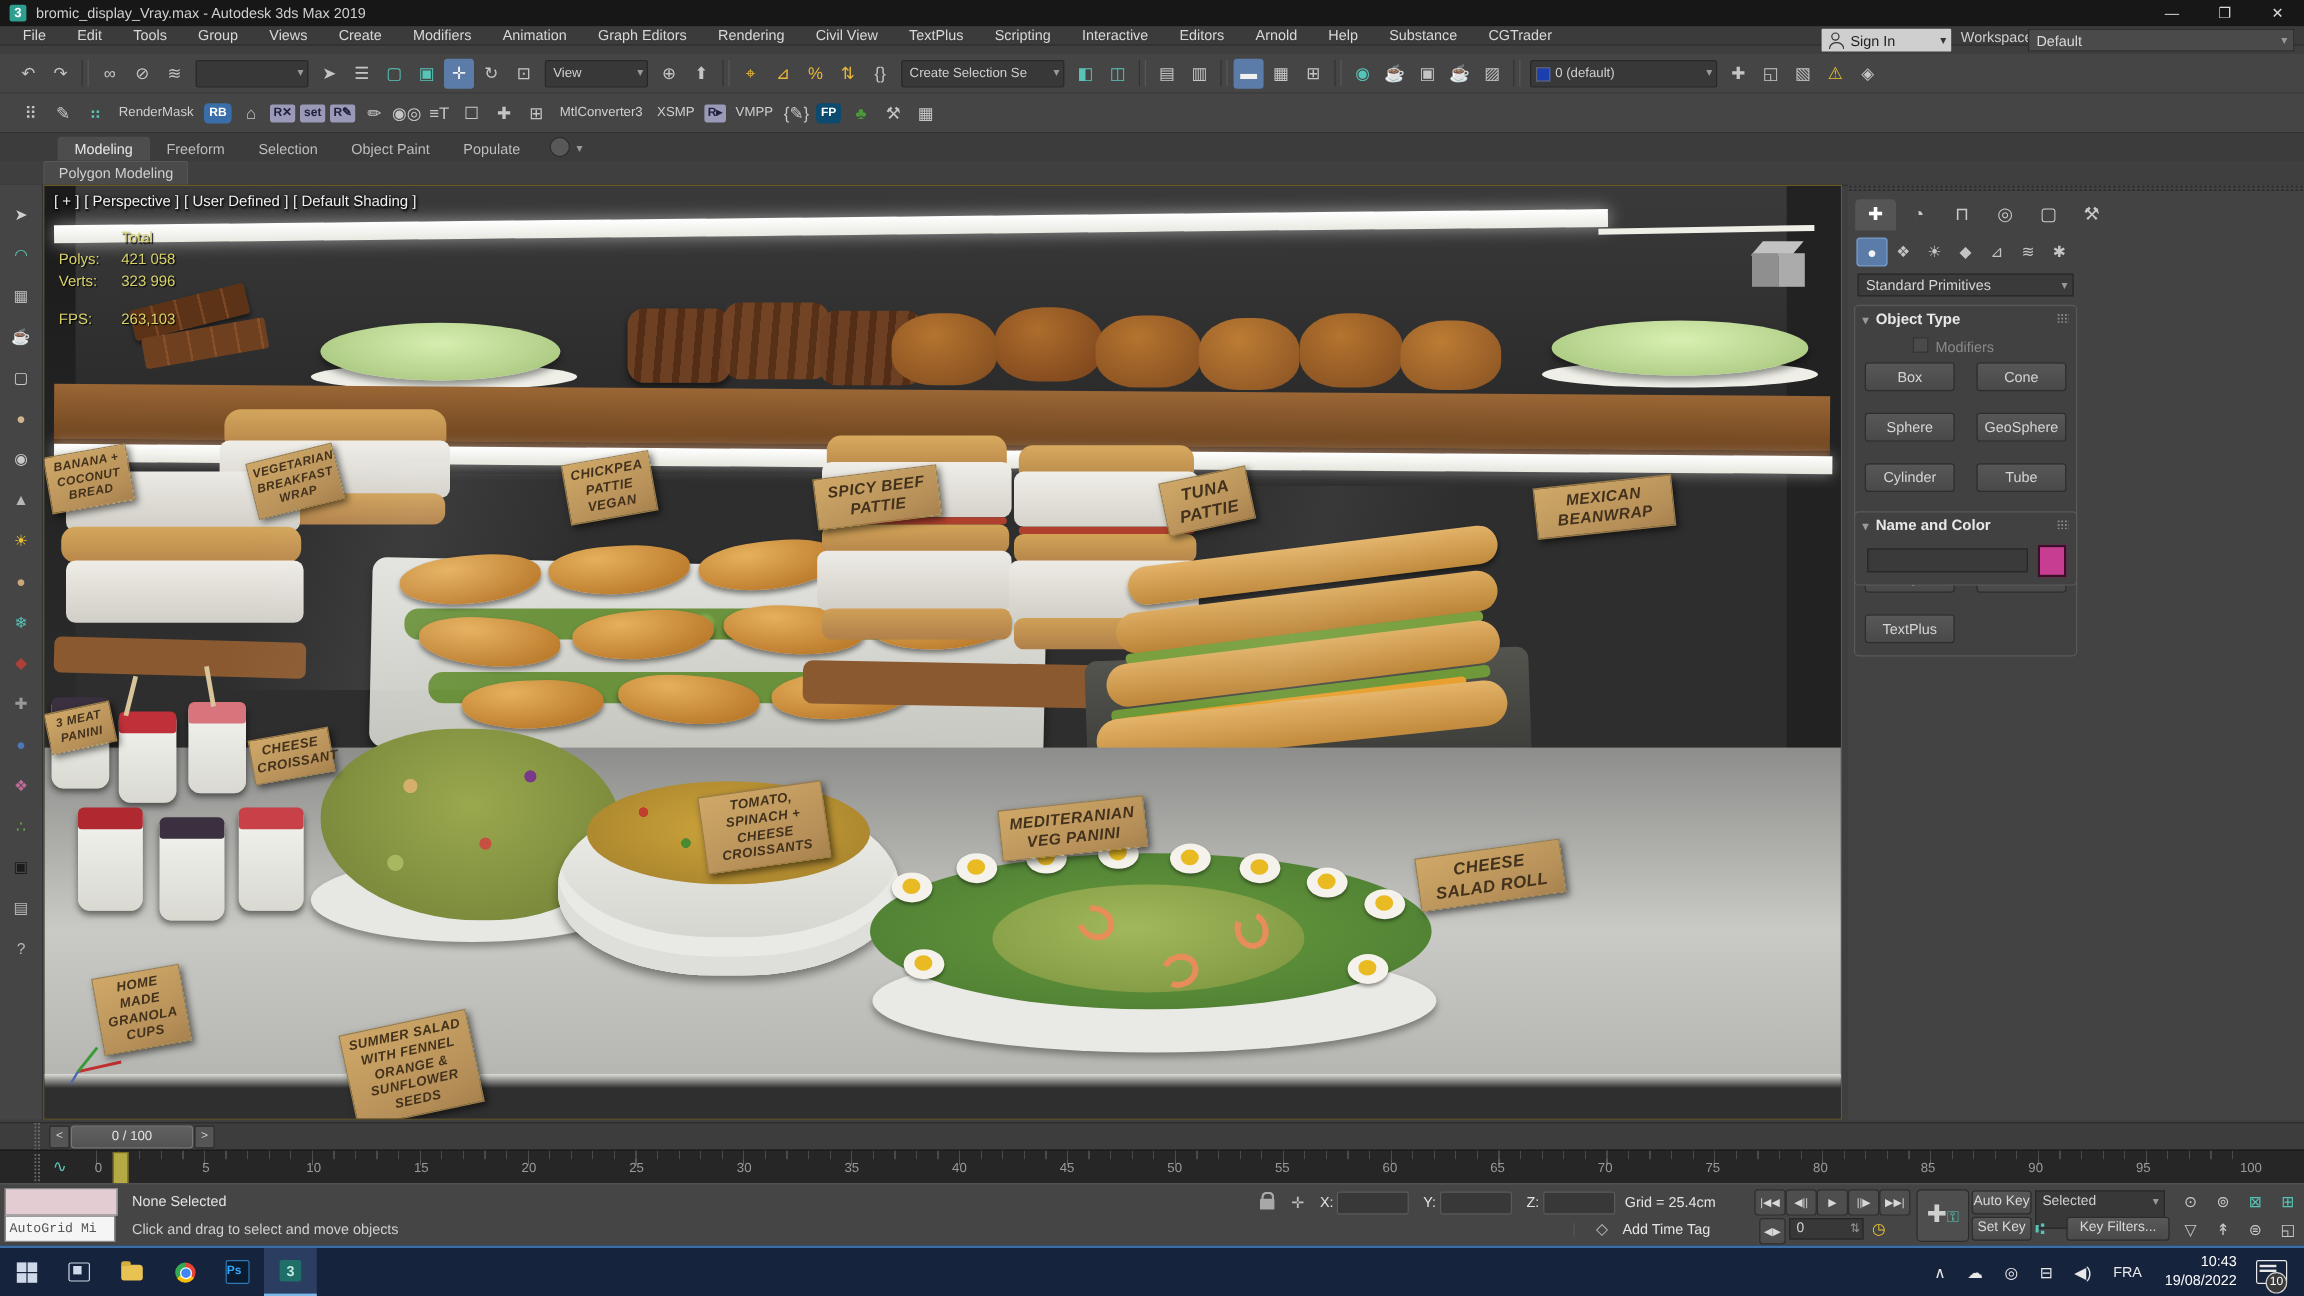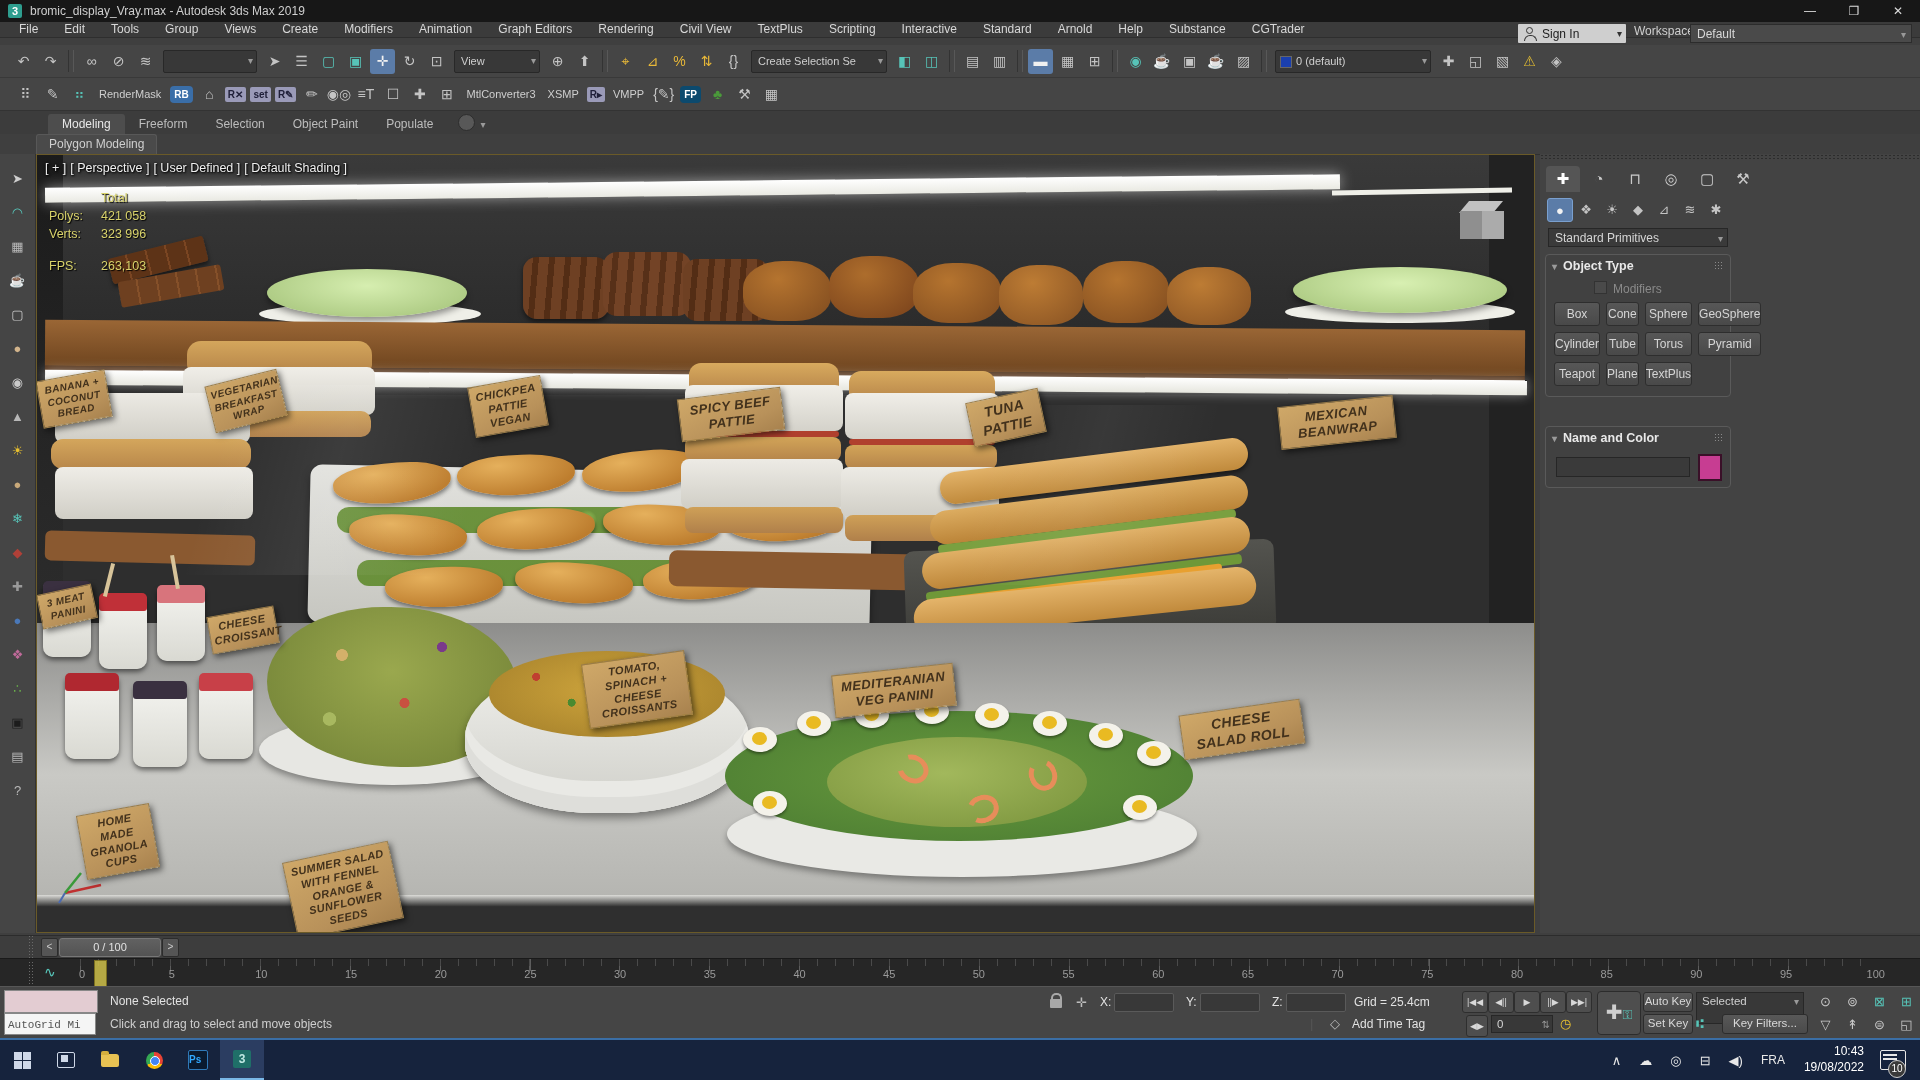--- a/index.html
+++ b/index.html
@@ -86,21 +86,21 @@
   .cpcat{position:absolute;top:44px;width:26px;height:24px;text-align:center;line-height:24px;font-size:13px;color:#c4c4c4;border-radius:3px}
   .cpcat.catactive{background:#5b7ca8;color:#f2f2f2;border:1px solid #7aa0cf;box-sizing:border-box}
   #cpdd{position:absolute;left:8px;top:74px;width:180px;height:19px;background:#3a3a3a;border:1px solid #272727;
       font-size:12px;color:#d5d5d5;line-height:18px;padding:0 6px;box-sizing:border-box}
   #cpdd::after{content:"▾";position:absolute;right:4px;top:1px;color:#999;font-size:10px}
   .rollout{position:absolute;left:5px;width:186px;background:#414141;border:1px solid #5a5a5a;border-radius:4px;box-sizing:border-box}
   .rhead{font-weight:bold;color:#e8e8e8;font-size:12.5px;padding:4px 6px;position:relative}
   .rhead .arr{color:#9a9a9a;font-size:10px;margin-right:6px}
   .rhead .grip{position:absolute;right:6px;top:6px;width:10px;height:8px;
       background-image:radial-gradient(#8a8a8a 1px,transparent 1px);background-size:3px 3px}
-  #otgrid{display:grid;grid-template-columns:1fr 1fr 1fr 1fr;gap:6px;padding:4px 8px 10px}
+  #otgrid{display:grid;grid-template-columns:1fr 1fr;gap:18px;padding:4px 8px 10px}
   .otbtn{background:linear-gradient(#575757,#494949);border:1px solid #2e2e2e;border-radius:3px;
       color:#d5d5d5;font-size:12px;height:22px;line-height:22px;text-align:center}
   #autogrid{color:#8a8a8a;font-size:12px;text-align:left;padding:4px 0 2px 48px}
   #autogrid .cb{display:inline-block;width:11px;height:11px;background:#4a4a4a;border:1px solid #333;margin-right:6px;vertical-align:-1px}
   #ncfield{position:absolute;left:10px;top:30px;width:132px;height:18px;background:#3a3a3a;border:1px solid #262626}
   #ncswatch{position:absolute;left:152px;top:27px;width:20px;height:23px;border:2px solid #3a1028}
   
   #sliderrow{left:0;top:935px;width:1920px;height:23px;background:#3d3d3d;border-top:1px solid #2c2c2c;display:flex;align-items:center}
   .tsbtn{width:15px;height:17px;background:#555;border:1px solid #2c2c2c;border-radius:2px;color:#ccc;
       font-size:10px;text-align:center;line-height:16px;margin:0 1px;flex:none}
@@ -185,21 +185,21 @@
     <div class="menuitem">Views</div>
     <div class="menuitem">Create</div>
     <div class="menuitem">Modifiers</div>
     <div class="menuitem">Animation</div>
     <div class="menuitem">Graph Editors</div>
     <div class="menuitem">Rendering</div>
     <div class="menuitem">Civil View</div>
     <div class="menuitem">TextPlus</div>
     <div class="menuitem">Scripting</div>
     <div class="menuitem">Interactive</div>
-    <div class="menuitem">Standard</div>
+    <div class="menuitem">Editors</div>
     <div class="menuitem">Arnold</div>
     <div class="menuitem">Help</div>
     <div class="menuitem">Substance</div>
     <div class="menuitem">CGTrader</div>
   </div>
 <div class="abs" id="signin">
   <span class="personicon"></span>
   <span>Sign In</span>
   <span class="caret">▾</span>
 </div>

